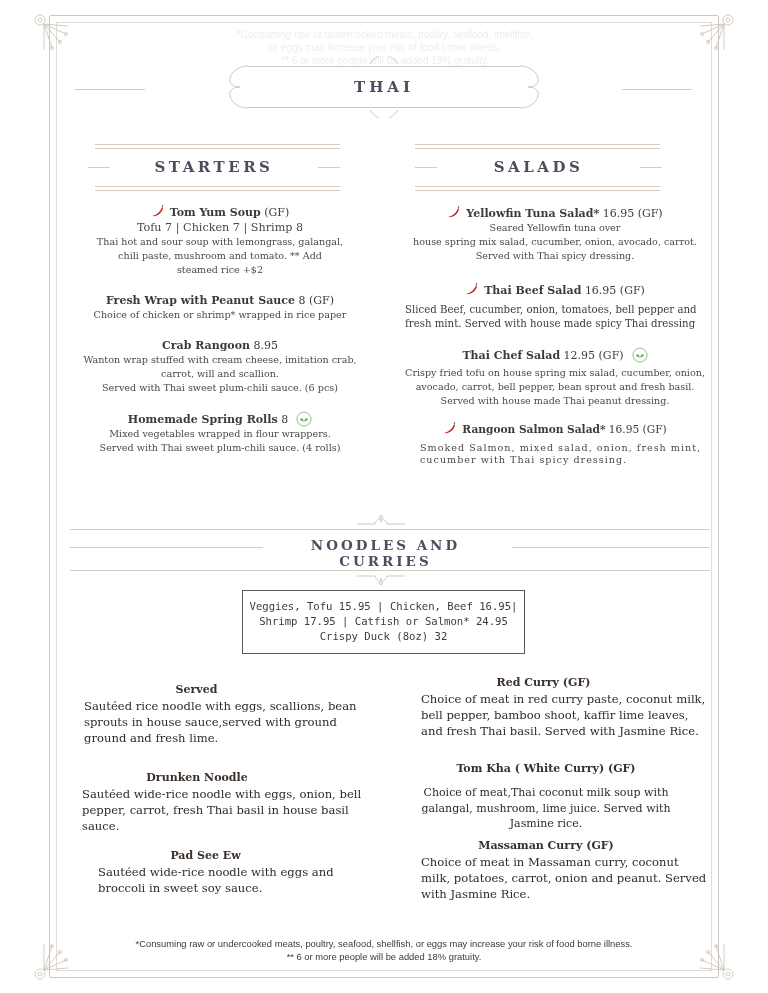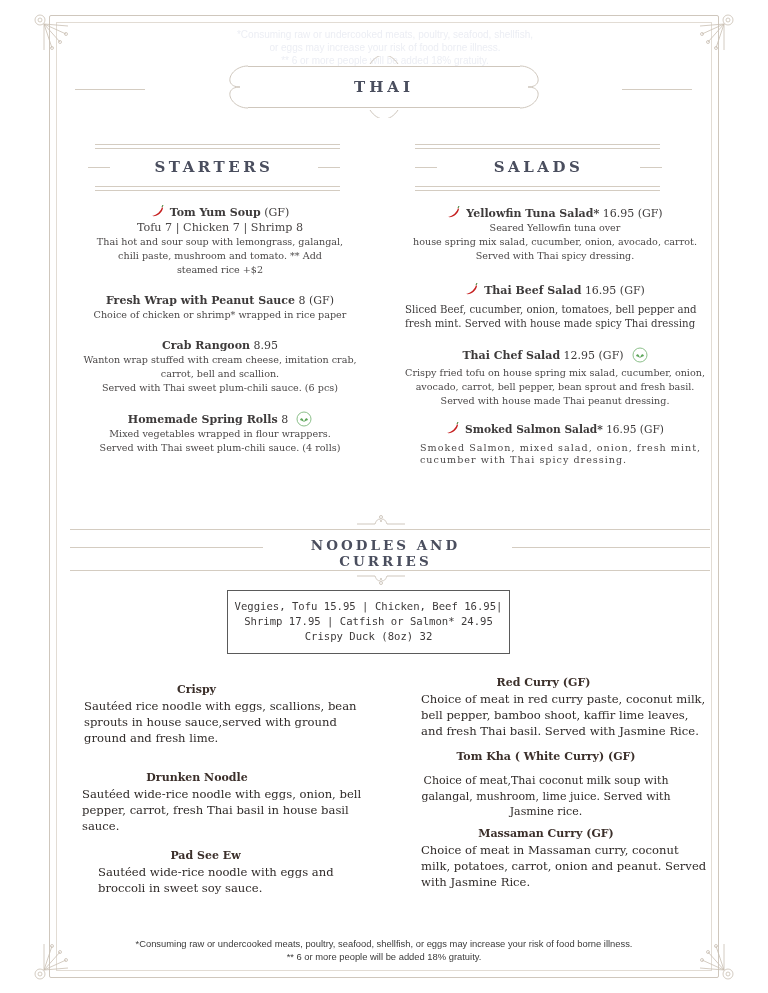--- a/index.html
+++ b/index.html
@@ -19,21 +19,21 @@
   .item{margin-bottom:14px;}
   .iname{font-size:11px;line-height:15px;color:#3d3a3a;}
   .iname b{font-weight:bold;}
   .iname .price{font-weight:normal;}
   .idesc{font-size:9.6px;line-height:14px;color:#4b4848;}
   .idesc.big{font-size:10.6px;}
   .idesc.left{text-align:left;}
   .idesc.spaced{letter-spacing:1px;text-align:left;}
   .chili{display:inline-block;width:13px;height:12px;vertical-align:-1px;margin-right:6px;}
   .vegan{display:inline-block;width:16px;height:16px;vertical-align:-4px;margin-left:8px;}
-  .pricebox{position:absolute;left:227px;top:590px;width:283px;height:64px;border:1.5px solid #5a5a5a;text-align:center;font-family:"DejaVu Sans Mono",monospace;font-size:10.6px;line-height:15px;color:#3d3a3a;padding-top:8px;box-sizing:border-box;}
+  .pricebox{position:absolute;left:242px;top:590px;width:283px;height:64px;border:1.5px solid #5a5a5a;text-align:center;font-family:"DejaVu Sans Mono",monospace;font-size:10.6px;line-height:15px;color:#3d3a3a;padding-top:8px;box-sizing:border-box;}
   .nc-name{font-size:11px;font-weight:bold;line-height:16px;text-align:center;color:#3b2f2a;}
   .nc-desc{font-size:11.6px;line-height:16px;color:#2f2a28;}
   .footer{position:absolute;left:80px;top:937px;width:608px;text-align:center;font-family:"Liberation Sans",sans-serif;font-size:9.4px;line-height:13px;color:#3a3a3a;}
 </style>
 </head>
 <body>
 
 <div class="frame outer"></div>
 <div class="frame inner"></div>
 
@@ -127,21 +127,21 @@
   <div class="item" style="margin-top:16px">
     <div class="iname"><b>Fresh Wrap with Peanut Sauce</b> <span class="price">8 (GF)</span></div>
     <div class="idesc">
         <div>Choice of chicken or shrimp* wrapped in rice paper</div>
       </div>
   </div>
   <div class="item" style="margin-top:16px">
     <div class="iname"><b>Crab Rangoon</b> <span class="price">8.95</span></div>
     <div class="idesc">
         <div>Wanton wrap stuffed with cream cheese, imitation crab,</div>
-        <div>carrot, bell and scallion.</div>
+        <div>carrot, will and scallion.</div>
         <div>Served with Thai sweet plum-chili sauce. (6 pcs)</div>
       </div>
   </div>
   <div class="item" style="margin-top:16px">
     <div class="iname"><b>Homemade Spring Rolls</b>  <span class="price">8</span><svg class="vegan" viewBox="0 0 16 16">
           <circle cx="8" cy="8" r="7" fill="none" stroke="#8cc08a" stroke-width="1"></circle>
           <path d="M4 9 C 5 6, 7 7, 8 11 C 9 7, 11 6, 12 9 C 10 10, 9 10, 8 11 C 7 10, 6 10, 4 9Z" fill="#5ea65a"></path>
         </svg></div>
     <div class="idesc">
         <div>Mixed vegetables wrapped in flour wrappers.</div>
@@ -180,21 +180,21 @@
     <div class="idesc">
         <div>Crispy fried tofu on house spring mix salad, cucumber, onion,</div>
         <div>avocado, carrot, bell pepper, bean sprout  and fresh basil.</div>
         <div>Served with house made Thai peanut dressing.</div>
       </div>
   </div>
   <div class="item" style="margin-top:14px">
     <div class="iname" style="font-size:10.6px;margin-bottom:5px"><svg class="chili" viewBox="0 0 13 12">
           <path d="M1 11 C 6 10, 10 6, 11 2 L 12 3 C 11 8, 6 12, 1 11 Z" fill="#c62020"></path>
           <path d="M11 2 L 12 0" stroke="#3b7a2a" stroke-width="1"></path>
-        </svg><b>Smoked Salmon Salad*</b> <span class="price">16.95 (GF)</span></div>
+        </svg><b>Rangoon Salmon Salad*</b> <span class="price">16.95 (GF)</span></div>
     <div class="idesc spaced" style="padding-left:20px;line-height:12px">
         <div>Smoked Salmon, mixed salad, onion, fresh mint,</div>
         <div>cucumber with Thai spicy dressing.</div>
       </div>
   </div>
 </div>
 
 <svg style="position:absolute;left:355px;top:514px" width="52" height="12" viewBox="0 0 52 12">
     <g fill="none" stroke="#cfc7bd" stroke-width="1">
       <path d="M2 10 L20 10 M32 10 L50 10"></path>
@@ -216,21 +216,21 @@
   </svg>
 
 <div class="pricebox">
   <div>Veggies, Tofu 15.95 | Chicken, Beef 16.95|</div>
   <div>Shrimp 17.95 | Catfish or Salmon* 24.95</div>
   <div>Crispy Duck (8oz) 32</div>
 </div>
 
 <div style="position:absolute;left:84px;top:682px;width:285px">
   <div>
-    <div class="nc-name" style="width:225px">Crispy</div>
+    <div class="nc-name" style="width:225px">Served</div>
     <div class="nc-desc">
         <div>Sautéed rice noodle with eggs, scallions, bean</div>
         <div>sprouts in house sauce,served with ground</div>
         <div>ground and fresh lime.</div>
       </div>
   </div>
   <div style="margin-top:24px;margin-left:-2px">
     <div class="nc-name" style="width:230px">Drunken Noodle</div>
     <div class="nc-desc">
         <div>Sautéed wide-rice noodle with eggs, onion, bell</div>
@@ -249,21 +249,21 @@
 
 <div style="position:absolute;left:421px;top:675px;width:295px">
   <div>
     <div class="nc-name" style="width:245px">Red Curry (GF)</div>
     <div class="nc-desc">
         <div>Choice of meat in red curry paste, coconut milk,</div>
         <div>bell pepper, bamboo shoot, kaffir lime leaves,</div>
         <div>and fresh Thai basil. Served with Jasmine Rice.</div>
       </div>
   </div>
-  <div style="margin-top:10px">
+  <div style="margin-top:22px">
     <div class="nc-name" style="width:250px;margin-bottom:8px">Tom Kha ( White Curry) (GF)</div>
     <div class="nc-desc" style="text-align:center;width:250px;font-size:11px;line-height:15.5px">
         <div>Choice of meat,Thai coconut milk soup with</div>
         <div>galangal, mushroom, lime juice. Served with</div>
         <div>Jasmine rice.</div>
       </div>
   </div>
   <div style="margin-top:6px">
     <div class="nc-name" style="width:250px">Massaman Curry (GF)</div>
     <div class="nc-desc">

